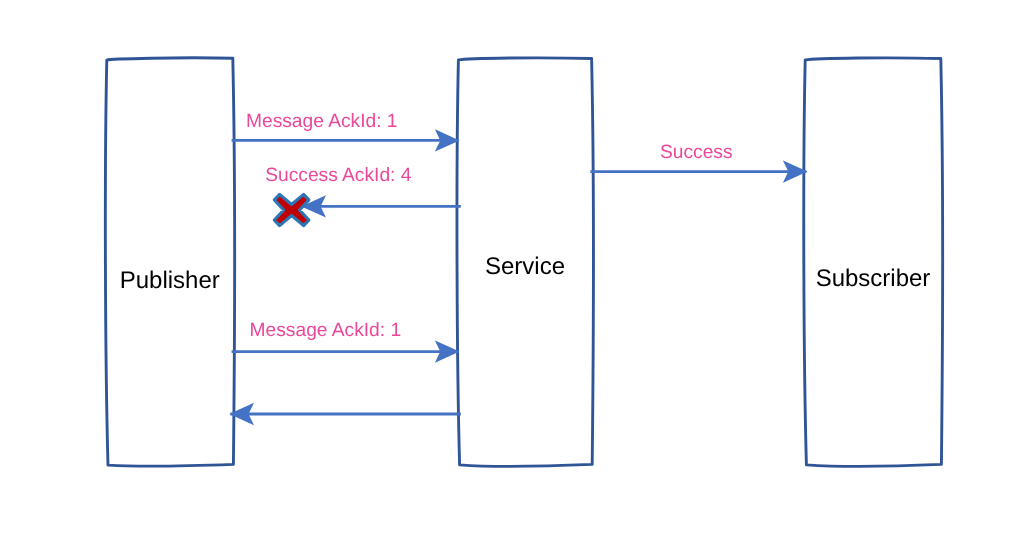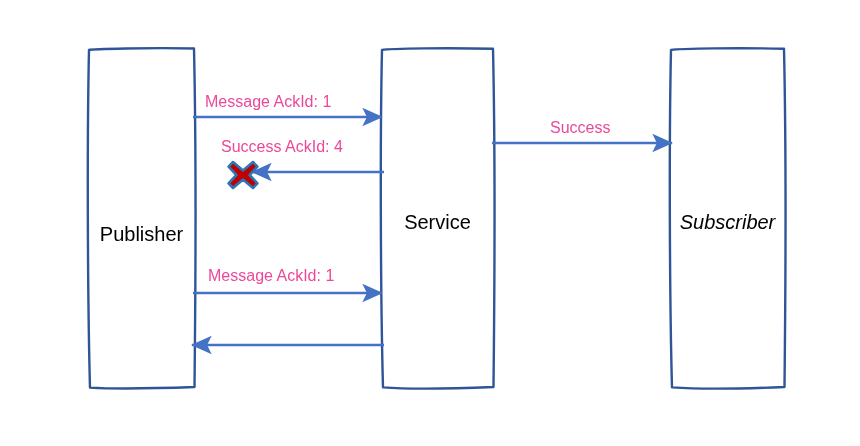--- a/index.html
+++ b/index.html
@@ -103,21 +103,21 @@
       <path d="M 233.0,162.0 L 243.0,170.4 L 253.0,162.0 L 257.4,166.6
                L 249.6,175.0 L 257.4,183.4 L 253.0,188.0 L 243.0,179.6
                L 233.0,188.0 L 228.6,183.4 L 236.4,175.0 L 228.6,166.6 Z" fill="#c00000" stroke="#2e75b6" stroke-width="2.6" stroke-linejoin="round"></path>
     </g>
   </svg>
 
   <div class="lifeline-label" style="left:88px; top:210px; width:107px;margin-top:12px;">Publisher</div>
 
   <div class="lifeline-label" style="left:381px; top:210px; width:113px;">Service</div>
 
-  <div class="lifeline-label" style="left:670px; top:210px; width:115px;font-style:italic;">Subscriber</div>
+  <div class="lifeline-label" style="left:670px; top:220px; width:115px;">Subscriber</div>
 
   <div class="msg-label" style="left:205px; top:92px;">Message AckId: 1</div>
 
   <div class="msg-label" style="left:221px; top:137px;">Success AckId: 4</div>
 
   <div class="msg-label" style="left:550px; top:118px;">Success</div>
 
   <div class="msg-label" style="left:208px; top:266px;">Message AckId: 1</div>
 
 

